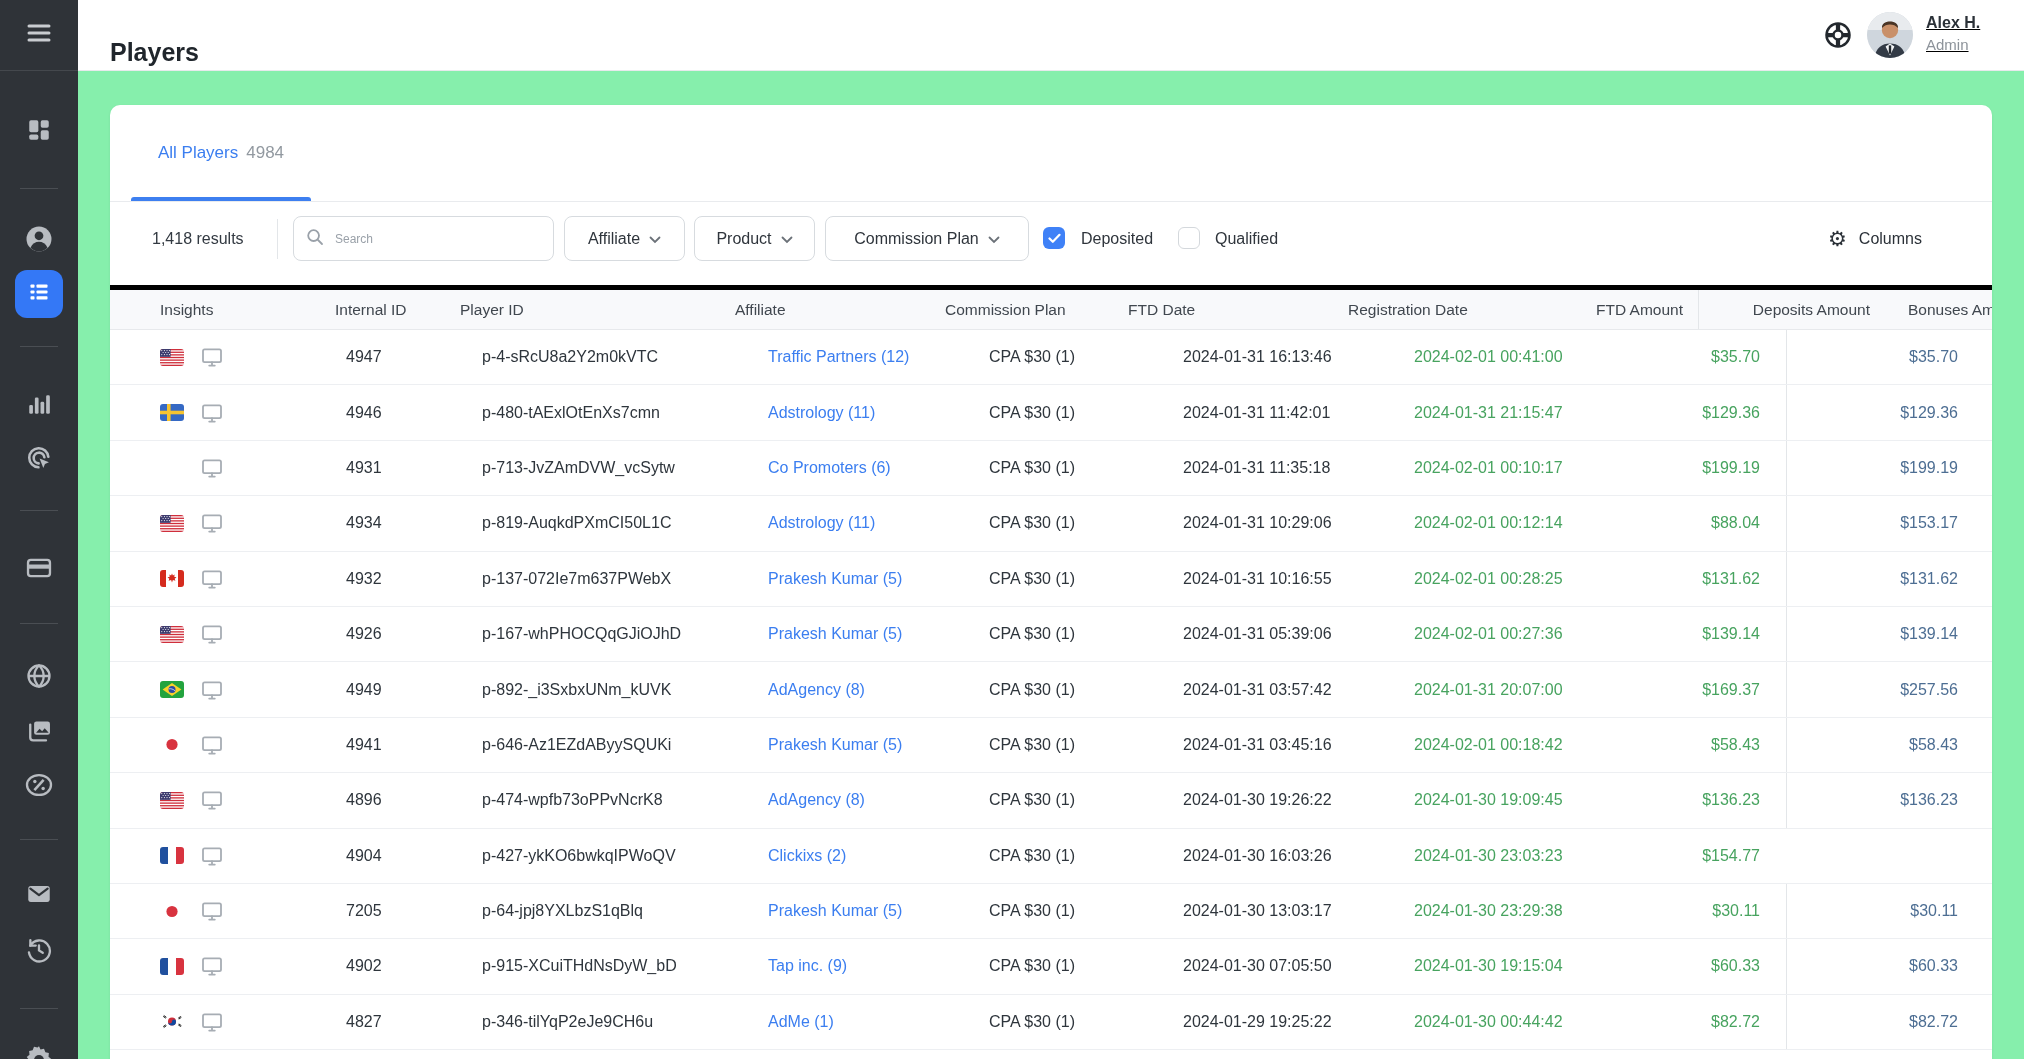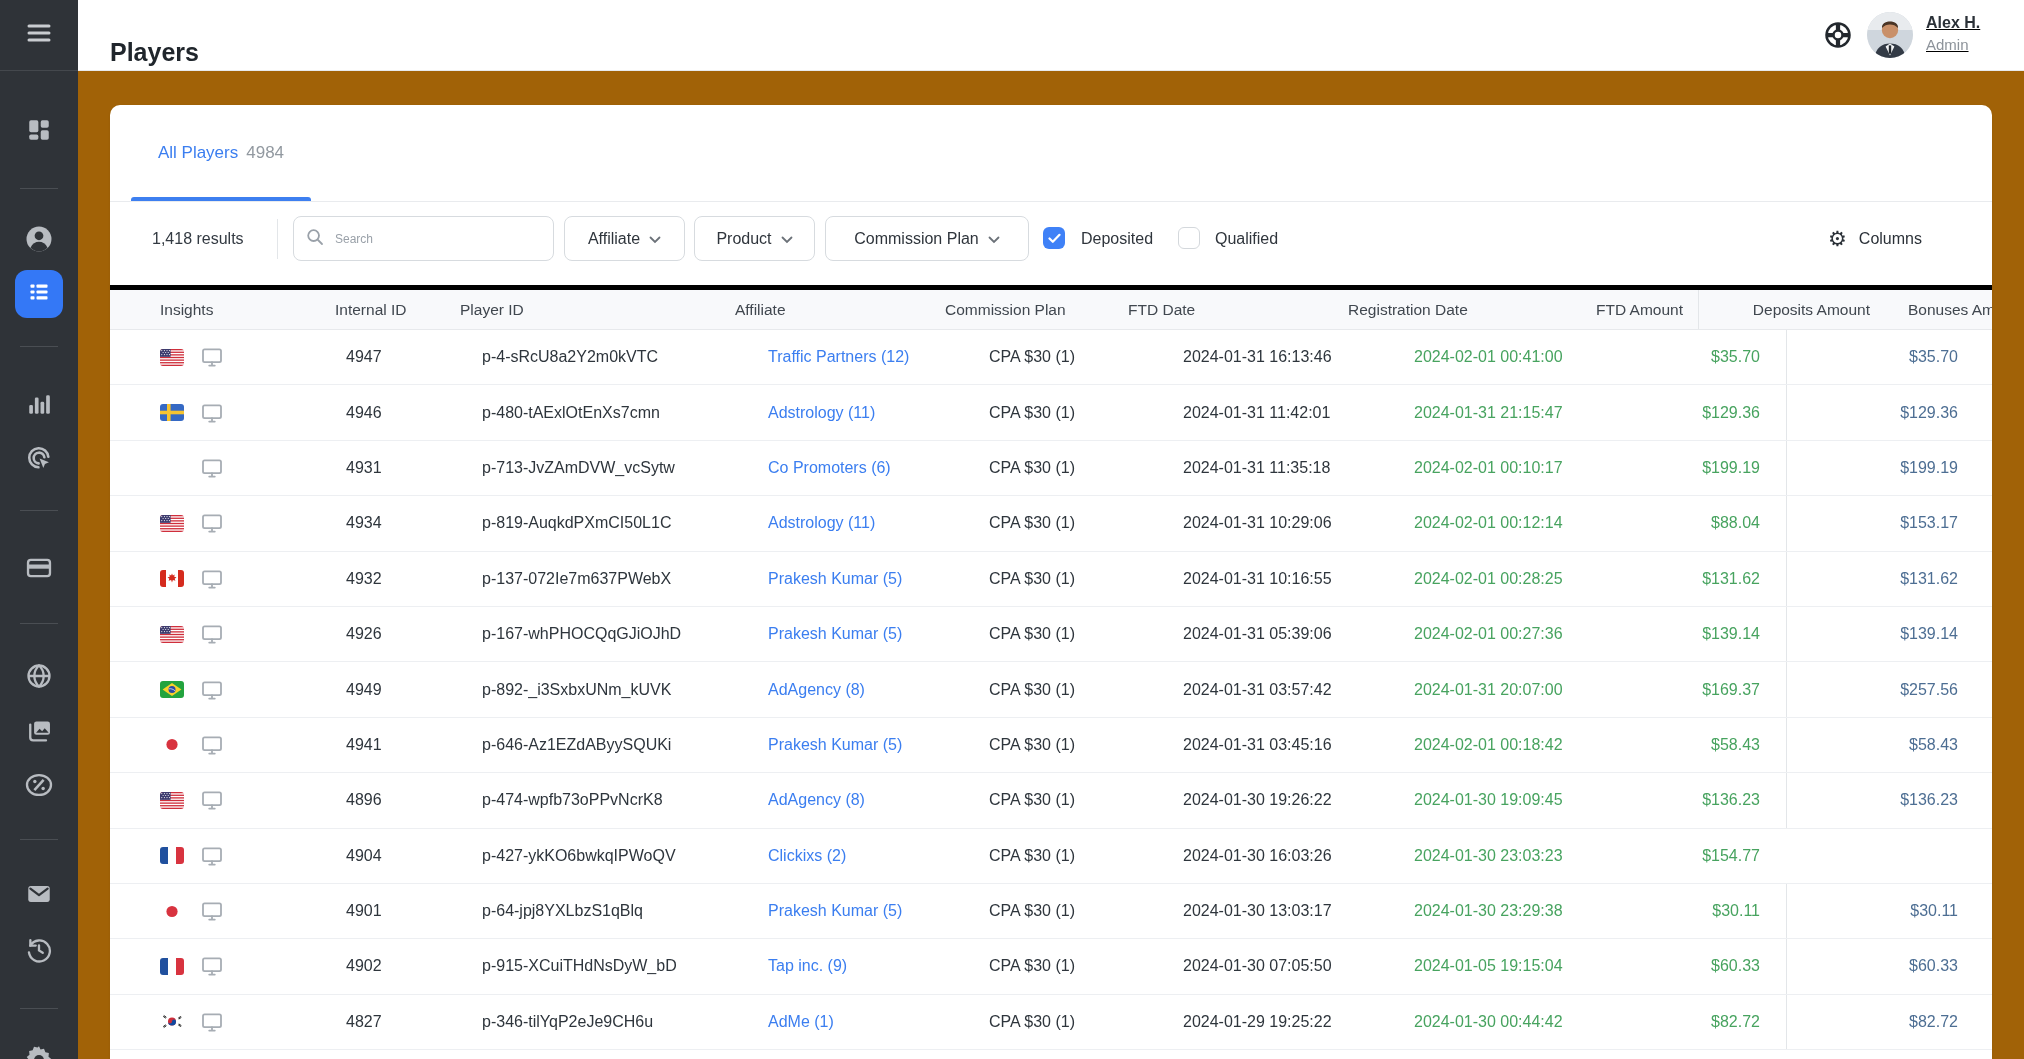--- a/index.html
+++ b/index.html
@@ -17,21 +17,21 @@
   .sb-topline{position:absolute;left:0;top:70px;width:78px;height:1px;background:#44484d;}
   
   .topbar{position:absolute;left:78px;top:0;right:0;height:70px;background:#fff;border-bottom:1px solid #e8eaec;z-index:20;}
   .page-title{position:absolute;left:32px;top:0;height:70px;line-height:70px;font-size:25px;font-weight:700;color:#20262c;}
   .help-btn{position:absolute;left:1745px;top:20px;width:30px;height:30px;}
   .avatar{position:absolute;left:1789px;top:12px;width:46px;height:46px;border-radius:50%;overflow:hidden;background:#dde2e7;}
   .user-meta{position:absolute;left:1848px;top:11px;line-height:1.45;text-decoration:underline;}
   .user-name{font-size:16px;color:#2b3138;font-weight:700;}
   .user-role{font-size:15px;color:#8d939a;}
   
-  .page{position:absolute;left:78px;top:70px;right:0;bottom:0;background:#a16207;}
+  .page{position:absolute;left:78px;top:70px;right:0;bottom:0;background:#86efac;}
   .card{position:absolute;left:32px;top:35px;width:1882px;bottom:-20px;background:#fff;border-radius:10px;box-shadow:0 1px 3px rgba(25,30,36,.07);overflow:hidden;}
   
   .tabs-row{position:absolute;left:0;right:0;top:0;height:96px;border-bottom:1px solid #e9ebee;}
   .tab{position:absolute;left:21px;bottom:0;width:180px;height:96px;display:flex;align-items:center;justify-content:center;gap:8px;cursor:pointer;}
   .tab-label{font-size:17px;color:#3b7ef0;font-weight:500;}
   .tab-count{font-size:17px;color:#9299a0;}
   .tab-underline{position:absolute;left:0;bottom:0;width:180px;height:4px;background:#3d7ff0;border-radius:3px 3px 0 0;}
   
   .filters-row{position:absolute;left:0;right:0;top:96px;height:84px;}
   .results-count{position:absolute;left:42px;top:15px;height:45px;line-height:45px;font-size:16px;color:#333a42;}
@@ -691,21 +691,21 @@
                 <circle cx="12" cy="8.5" r="5.6" fill="#d8333f"></circle>
               </svg>
             </span>
       <span class="mon">
         <svg width="24" height="24" viewBox="0 0 24 24" fill="none" stroke="#a7adb4" stroke-width="1.8" stroke-linecap="round">
                 <rect x="3" y="4.4" width="18" height="12.8" rx="1.6"></rect>
                 <path d="M9.2 20.6h5.6M12 17.2v3.4"></path>
               </svg>
       </span>
     </div>
-    <div class="td c1">4901</div>
+    <div class="td c1">7205</div>
     <div class="td c2">p-64-jpj8YXLbzS1qBlq</div>
     <div class="td c3">
             <a class="aff-link" href="#">Prakesh Kumar (5)</a>
           </div>
     <div class="td c4">CPA $30 (1)</div>
     <div class="td c5">2024-01-30 13:03:17</div>
     <div class="td c6">2024-01-30 23:29:38</div>
     <div class="td c7">$30.11</div>
     <div class="td c8">$30.11</div>
     <div class="td c9"></div>
@@ -727,21 +727,21 @@
               </svg>
       </span>
     </div>
     <div class="td c1">4902</div>
     <div class="td c2">p-915-XCuiTHdNsDyW_bD</div>
     <div class="td c3">
             <a class="aff-link" href="#">Tap inc. (9)</a>
           </div>
     <div class="td c4">CPA $30 (1)</div>
     <div class="td c5">2024-01-30 07:05:50</div>
-    <div class="td c6">2024-01-05 19:15:04</div>
+    <div class="td c6">2024-01-30 19:15:04</div>
     <div class="td c7">$60.33</div>
     <div class="td c8">$60.33</div>
     <div class="td c9"></div>
   </div>
 
   <div class="trow grid-cols">
     <div class="td c0">
       <span class="flag">
               <svg width="24" height="17" viewBox="0 0 24 17">
                 <rect width="24" height="17" fill="#fff"></rect>

